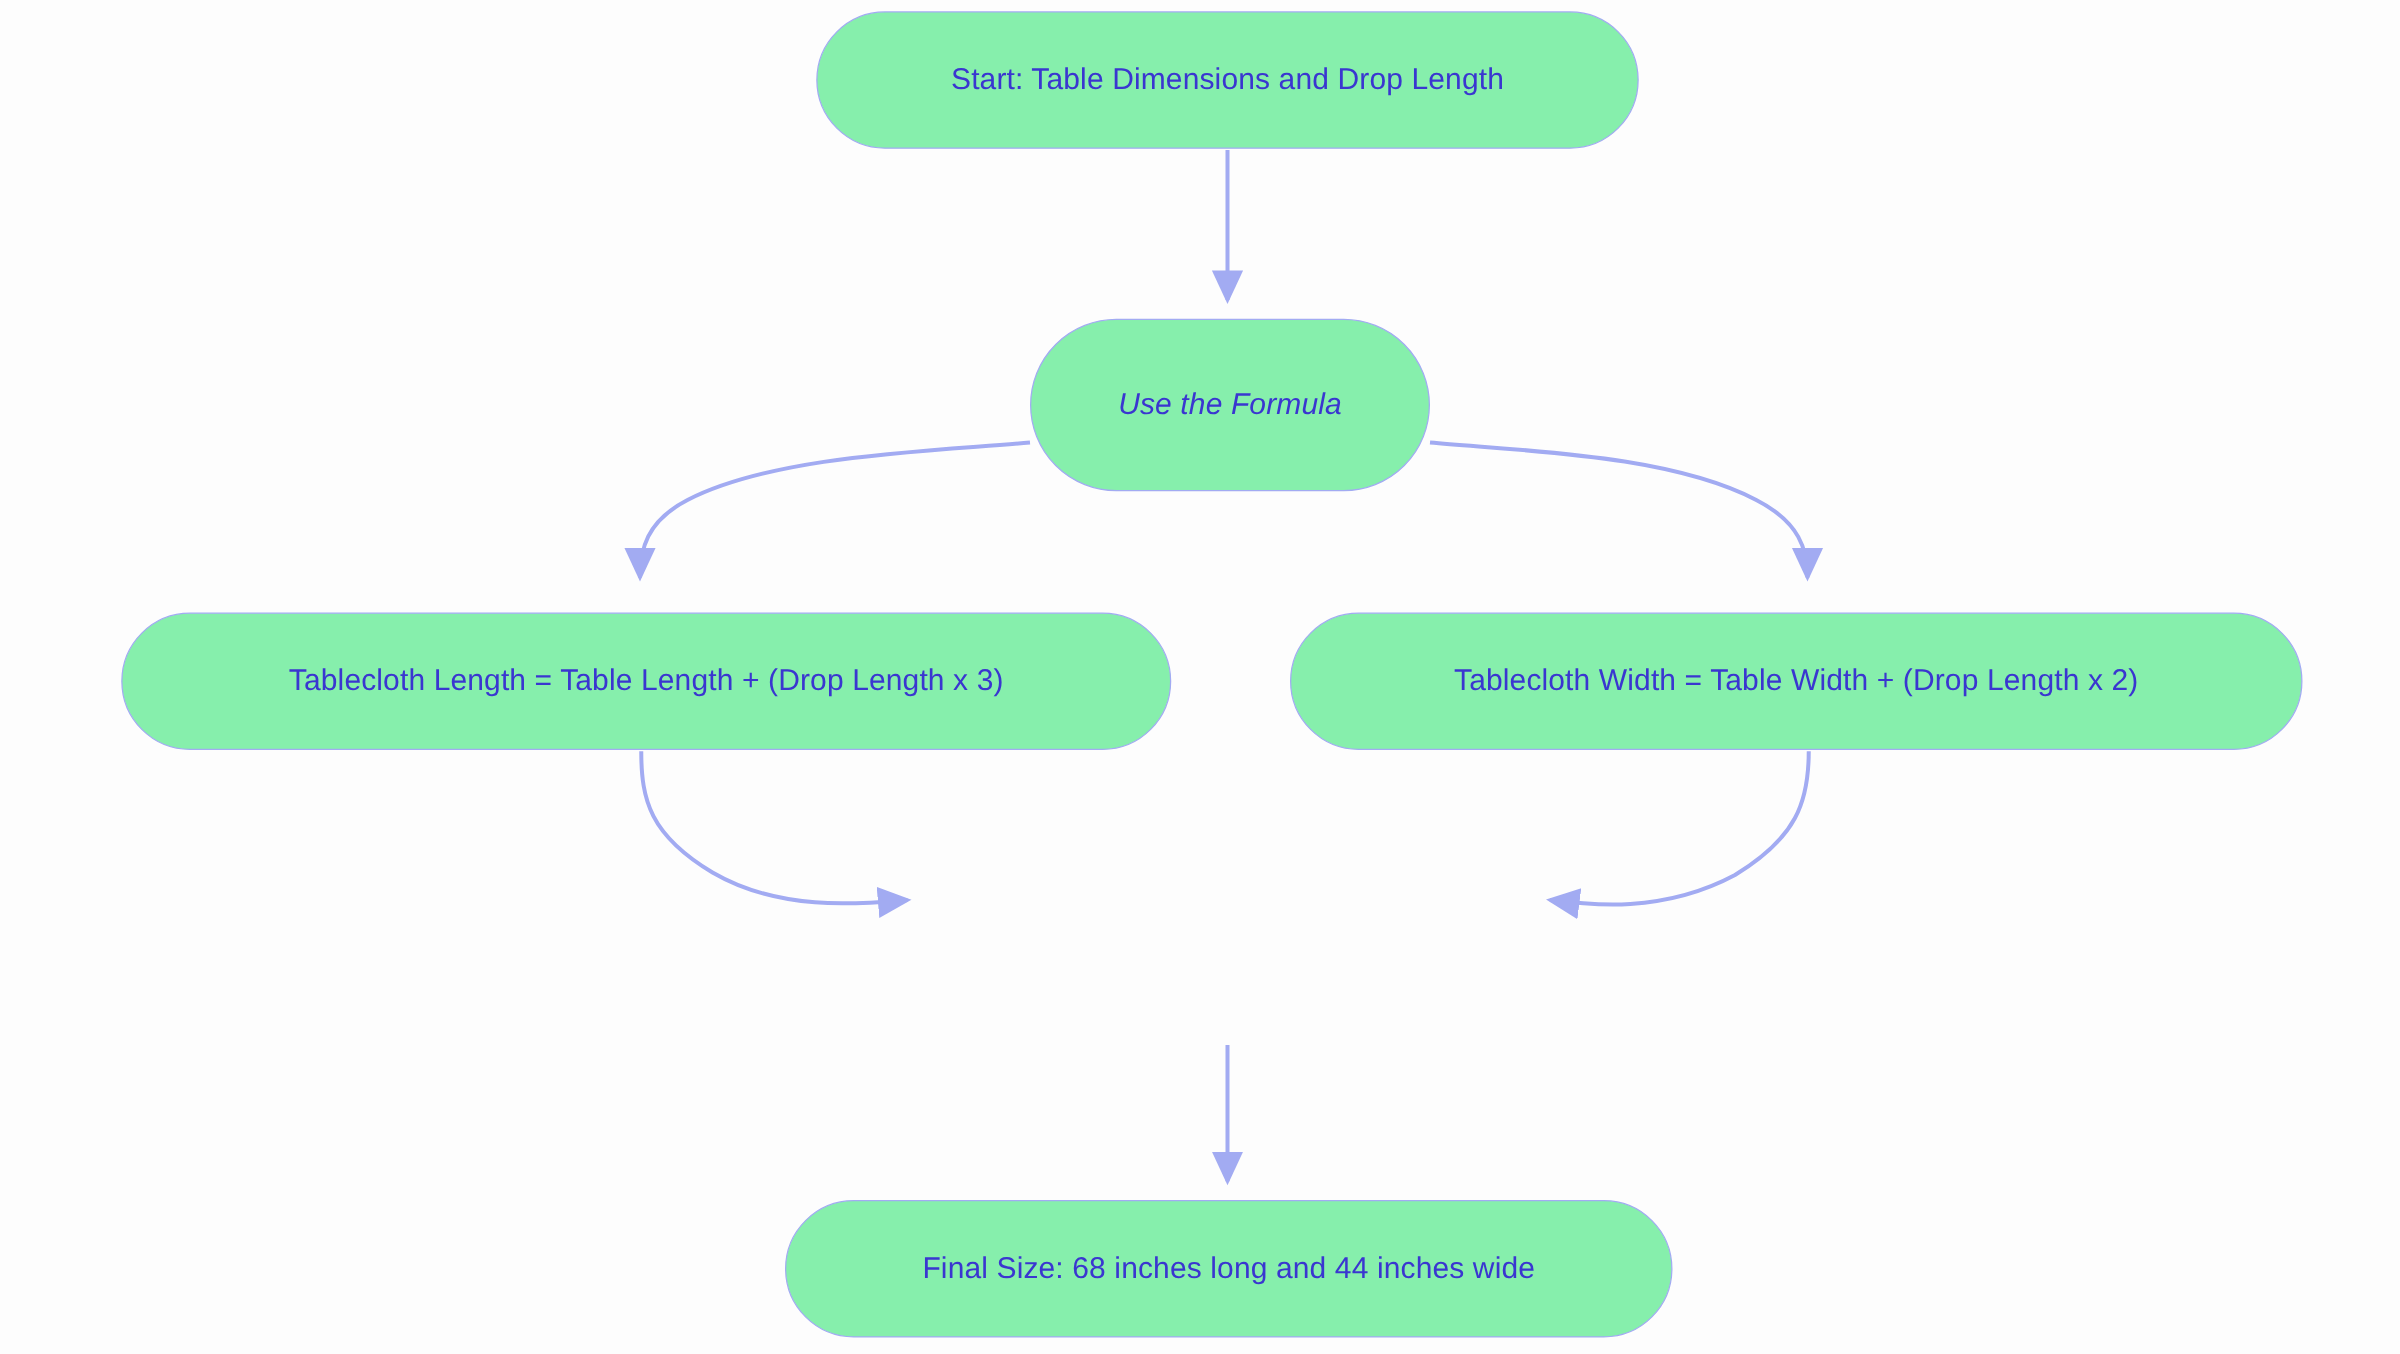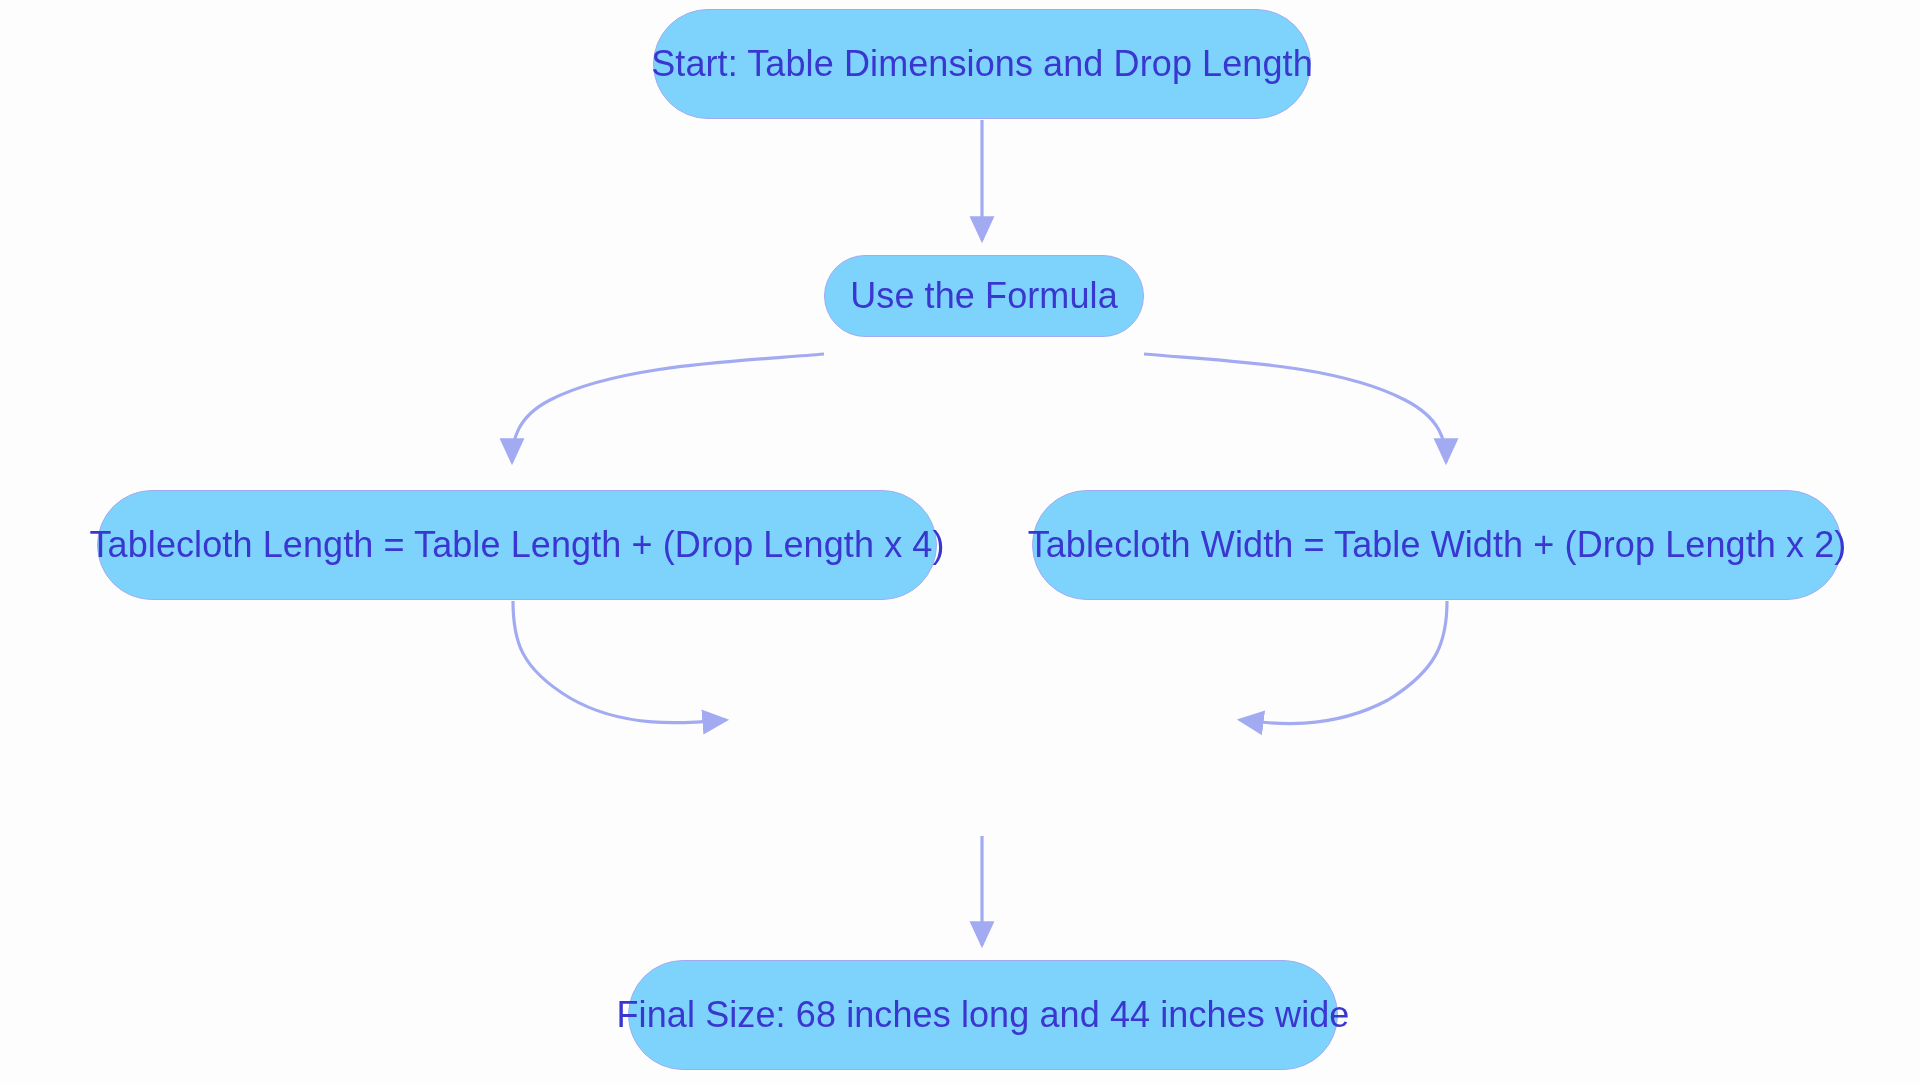--- a/index.html
+++ b/index.html
@@ -22,36 +22,36 @@
     width: 1920px;
     height: 1083px;
     pointer-events: none;
   }
   .node {
     position: absolute;
     box-sizing: border-box;
     display: flex;
     align-items: center;
     justify-content: center;
-    background: #7dd3fc;
+    background: #86efac;
     border: 1.6px solid #a2abf2;
     border-radius: 999px;
     color: #3a36d0;
-    font-size: 36px;
+    font-size: 24px;
     font-weight: 400;
     letter-spacing: 0.1px;
     white-space: nowrap;
     text-align: center;
     line-height: 1.1;
   }
   .node-label {
     display: block;
   }
   #node-start      { left: 653px; top: 9px;   width: 658px; height: 110px; }
-  #node-formula    { left: 824px; top: 255px; width: 320px; height: 82px; }
+  #node-formula    { left: 824px; top: 255px; width: 320px; height: 138px; font-style: italic; }
   #node-length     { left: 97px;  top: 490px; width: 840px; height: 110px; }
   #node-width      { left: 1032px;top: 490px; width: 810px; height: 110px; }
   #node-apply      { left: 755px; top: 725px; width: 458px; height: 110px; }
   #node-final      { left: 628px; top: 960px; width: 710px; height: 110px; }
 </style>
 </head>
 <body>
 
 <div id="canvas">
 
@@ -77,21 +77,21 @@
 
   <div class="node" id="node-start">
     <span class="node-label">Start: Table Dimensions and Drop Length</span>
   </div>
 
   <div class="node" id="node-formula">
     <span class="node-label">Use the Formula</span>
   </div>
 
   <div class="node" id="node-length">
-    <span class="node-label">Tablecloth Length = Table Length + (Drop Length x 4)</span>
+    <span class="node-label">Tablecloth Length = Table Length + (Drop Length x 3)</span>
   </div>
 
   <div class="node" id="node-width">
     <span class="node-label">Tablecloth Width = Table Width + (Drop Length x 2)</span>
   </div>
 
 
   <div class="node" id="node-final">
     <span class="node-label">Final Size: 68 inches long and 44 inches wide</span>
   </div>

